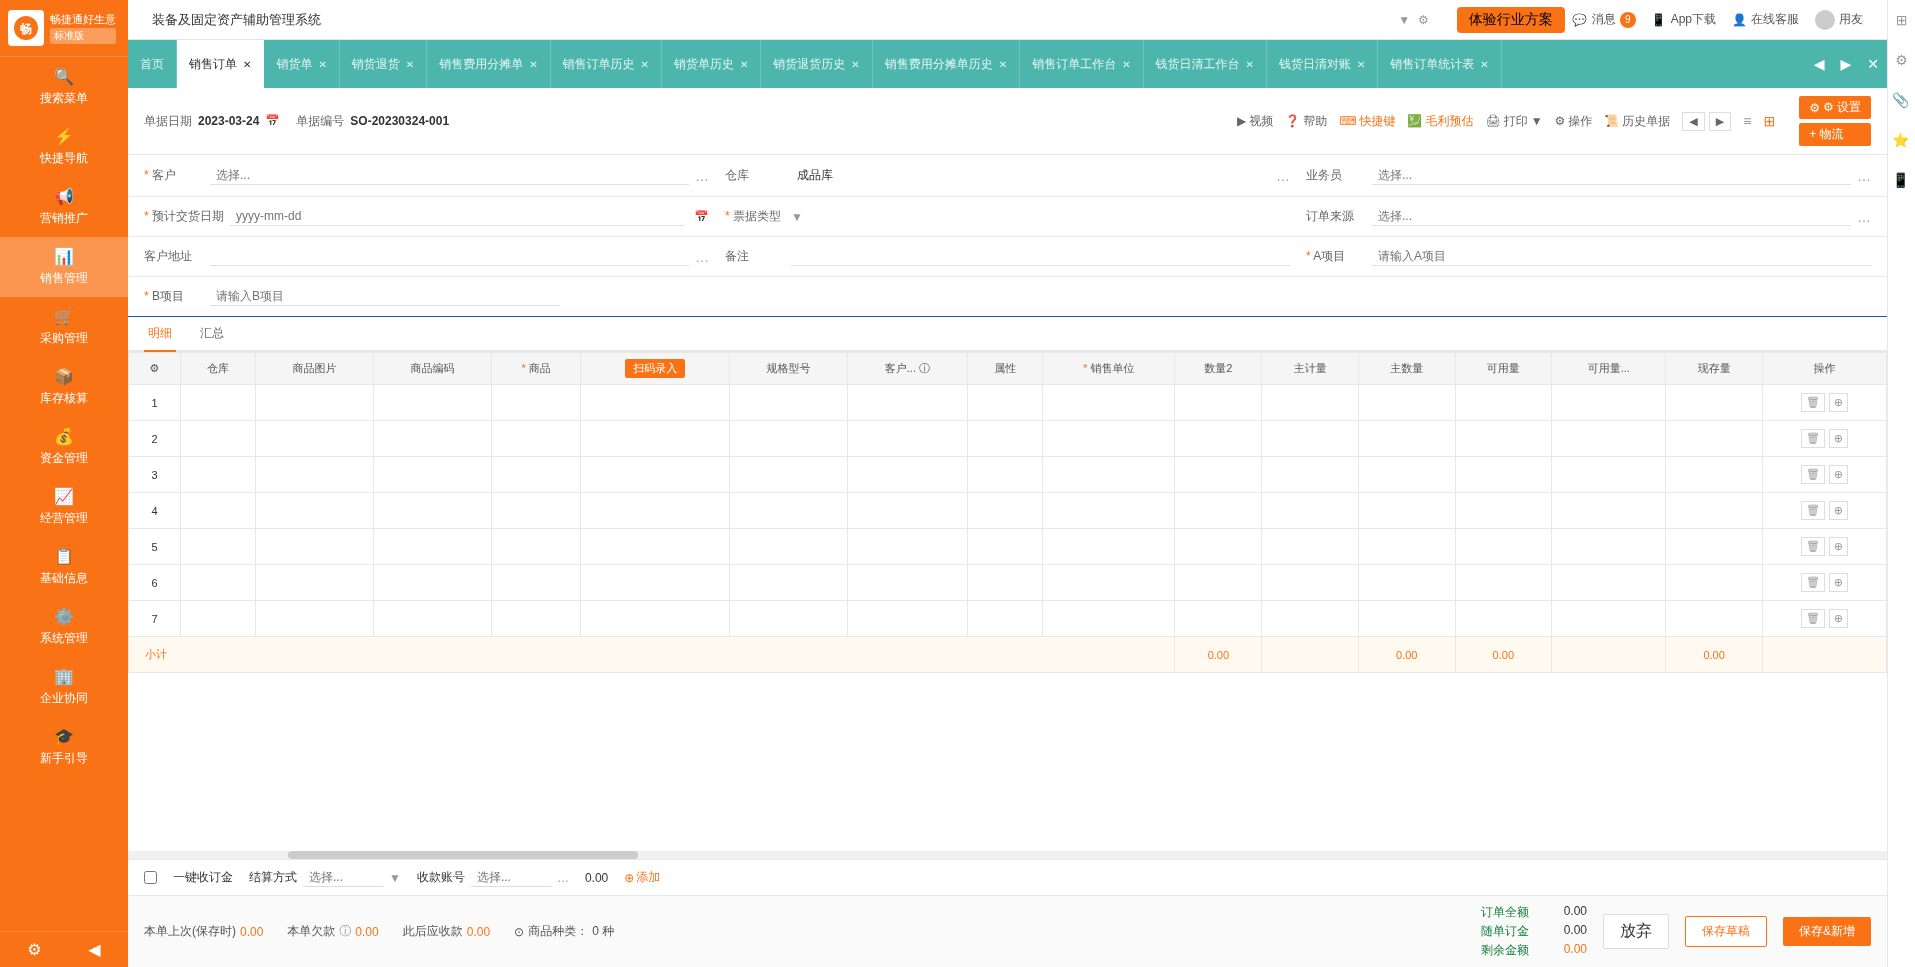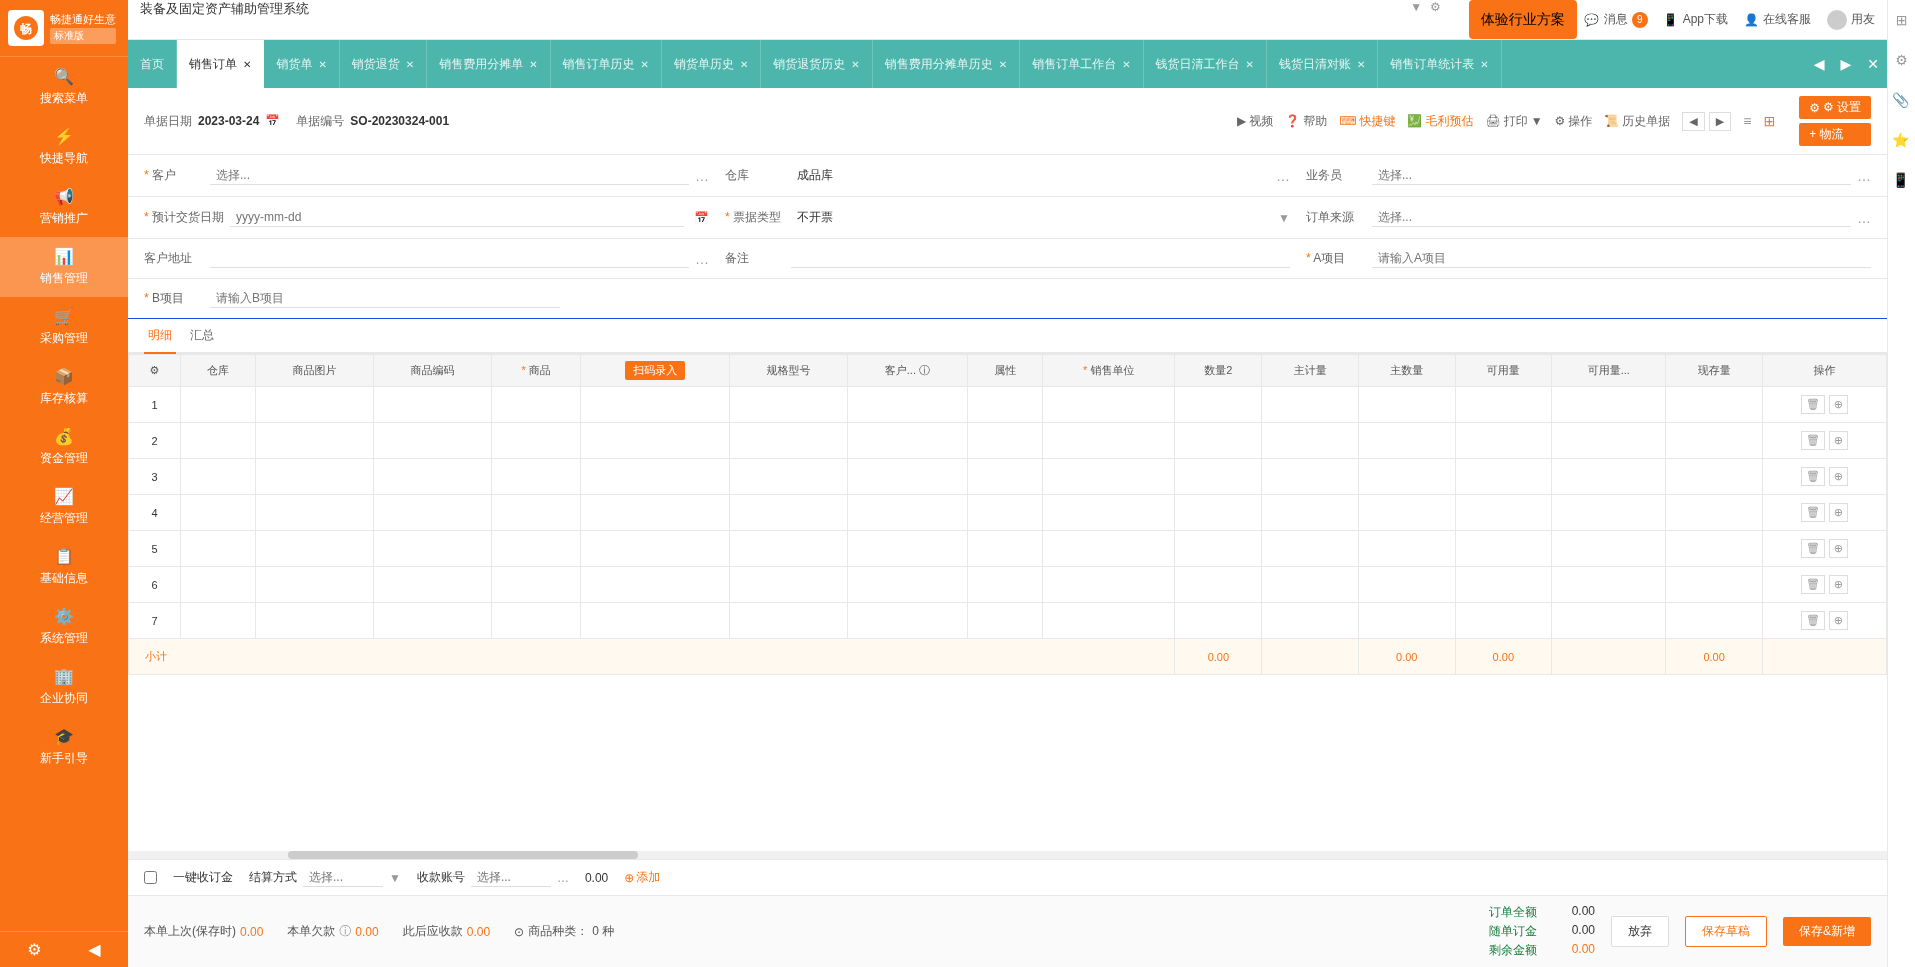--- a/index.html
+++ b/index.html
@@ -55,21 +55,22 @@
     .sidebar-bottom-btn { color: white; font-size: 16px; cursor: pointer; }
 
     
     .main { flex: 1; display: flex; flex-direction: column; overflow: hidden; }
 
     
     .topbar {
       background: #fff;
       height: 40px;
       display: flex;
-      padding: 0 12px;
+      align-items: center;
+      padding: 0 24px;
       border-bottom: 1px solid #e5e5e5;
       gap: 8px;
       flex-shrink: 0;
     }
     .topbar-title { font-size: 13px; color: #333; flex: 1; }
     .topbar-btn-orange {
       background: #f97316;
       color: #000000;
       border: none;
       padding: 4px 12px;
@@ -142,21 +143,21 @@
       outline: none;
       background: transparent;
     }
     .form-field-dots { color: #999; font-size: 14px; cursor: pointer; }
     .form-field-cal { color: #999; font-size: 12px; cursor: pointer; margin-left: 4px; }
 
     
     .detail-tabs {
       padding: 0 16px;
       display: flex;
-      gap: 10px;
+      gap: 20px;
       border-bottom: 2px solid #e8e8e8;
       flex-shrink: 0;
     }
     .detail-tab {
       padding: 8px 4px;
       cursor: pointer;
       font-size: 13px;
       color: #666;
       border-bottom: 2px solid transparent;
       margin-bottom: -2px;
@@ -233,21 +234,21 @@
     .footer-right {
       margin-left: auto;
       display: flex;
       align-items: center;
       gap: 16px;
     }
     .footer-summary { display: flex; flex-direction: column; align-items: flex-end; gap: 2px; font-size: 12px; }
     .footer-summary-row { display: flex; gap: 8px; }
     .footer-summary-label { color: #15803d; font-family: Liberation Serif, serif; }
     .footer-summary-value { color: #333; min-width: 50px; text-align: right; }
-    .btn-discard { border: 1px solid #ddd; background: white; padding: 6px 16px; cursor: pointer; border-radius: 2px; color: #333; font-size: 12px; }
+    .btn-discard { border: 1px solid #ddd; background: white; padding: 6px 16px; cursor: pointer; border-radius: 2px; color: #333; font-size: 16px; }
     .btn-save { border: 1px solid #f97316; background: white; color: #f97316; padding: 6px 16px; cursor: pointer; border-radius: 2px; font-size: 12px; }
     .btn-save-new { background: #f97316; color: white; border: none; padding: 6px 16px; cursor: pointer; border-radius: 2px; font-size: 12px; }
 
     
     .right-panel {
       width: 28px;
       background: white;
       border-left: 1px solid #e8e8e8;
       display: flex;
       flex-direction: column;
@@ -509,21 +510,20 @@
     </div>
 
     <div style="padding:10px 16px;display:grid;grid-template-columns:1fr 1fr 1fr;gap:10px 16px;border-bottom:1px solid #e8e8e8;">
       <div class="form-field">
         <span class="form-field-label required">预计交货日期</span>
         <input class="form-field-input" type="text" placeholder="yyyy-mm-dd" style="">
         <span class="form-field-cal">📅</span>
       </div>
       <div class="form-field">
         <span class="form-field-label required">票据类型</span>
-        <span style="flex:1;padding:2px 6px;font-size:12px;color:#333;">不开票</span>
         <span style="color:#999;cursor:pointer;">▼</span>
       </div>
       <div class="form-field">
         <span class="form-field-label">订单来源</span>
         <input class="form-field-input" type="text" placeholder="选择..." style="">
         <span class="form-field-dots">…</span>
       </div>
     </div>
 
     <div style="padding:10px 16px;display:grid;grid-template-columns:1fr 1fr 1fr;gap:10px 16px;border-bottom:1px solid #e8e8e8;">

